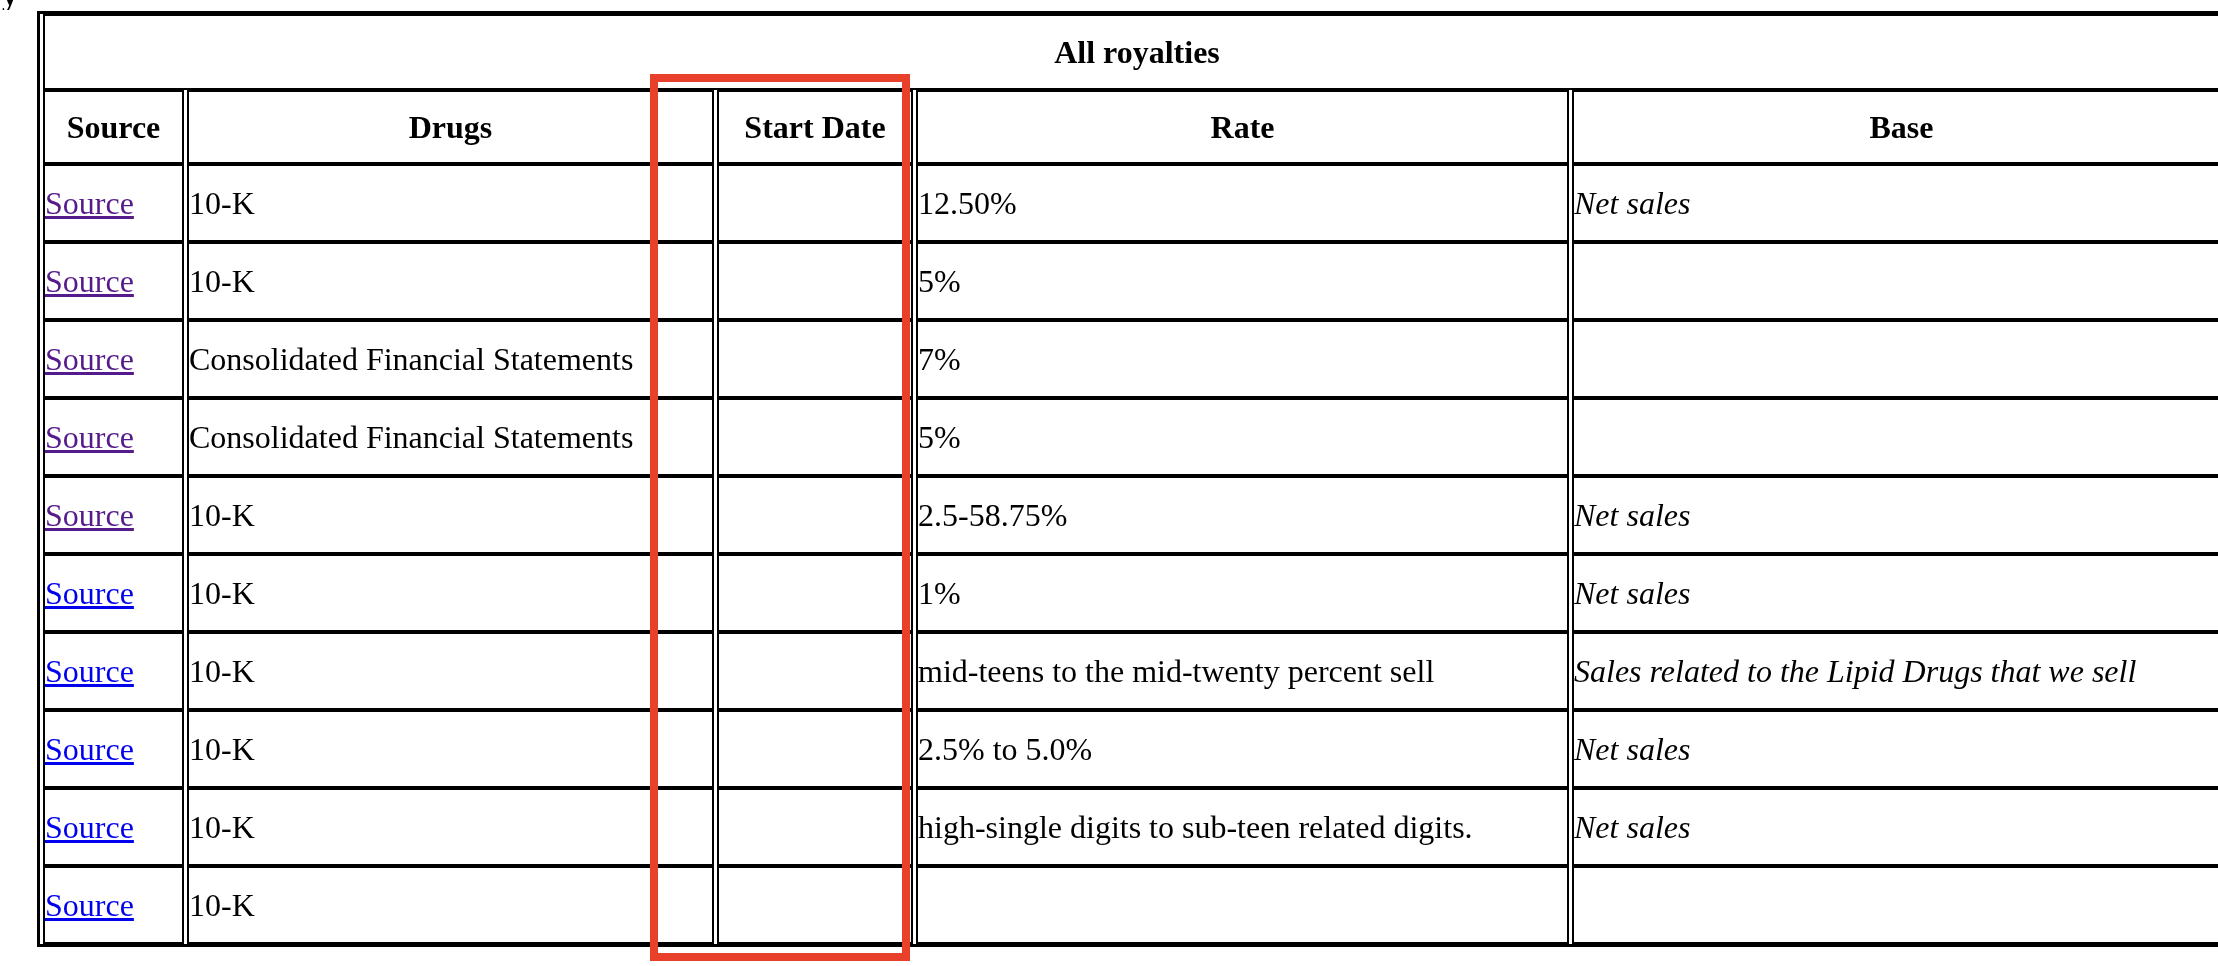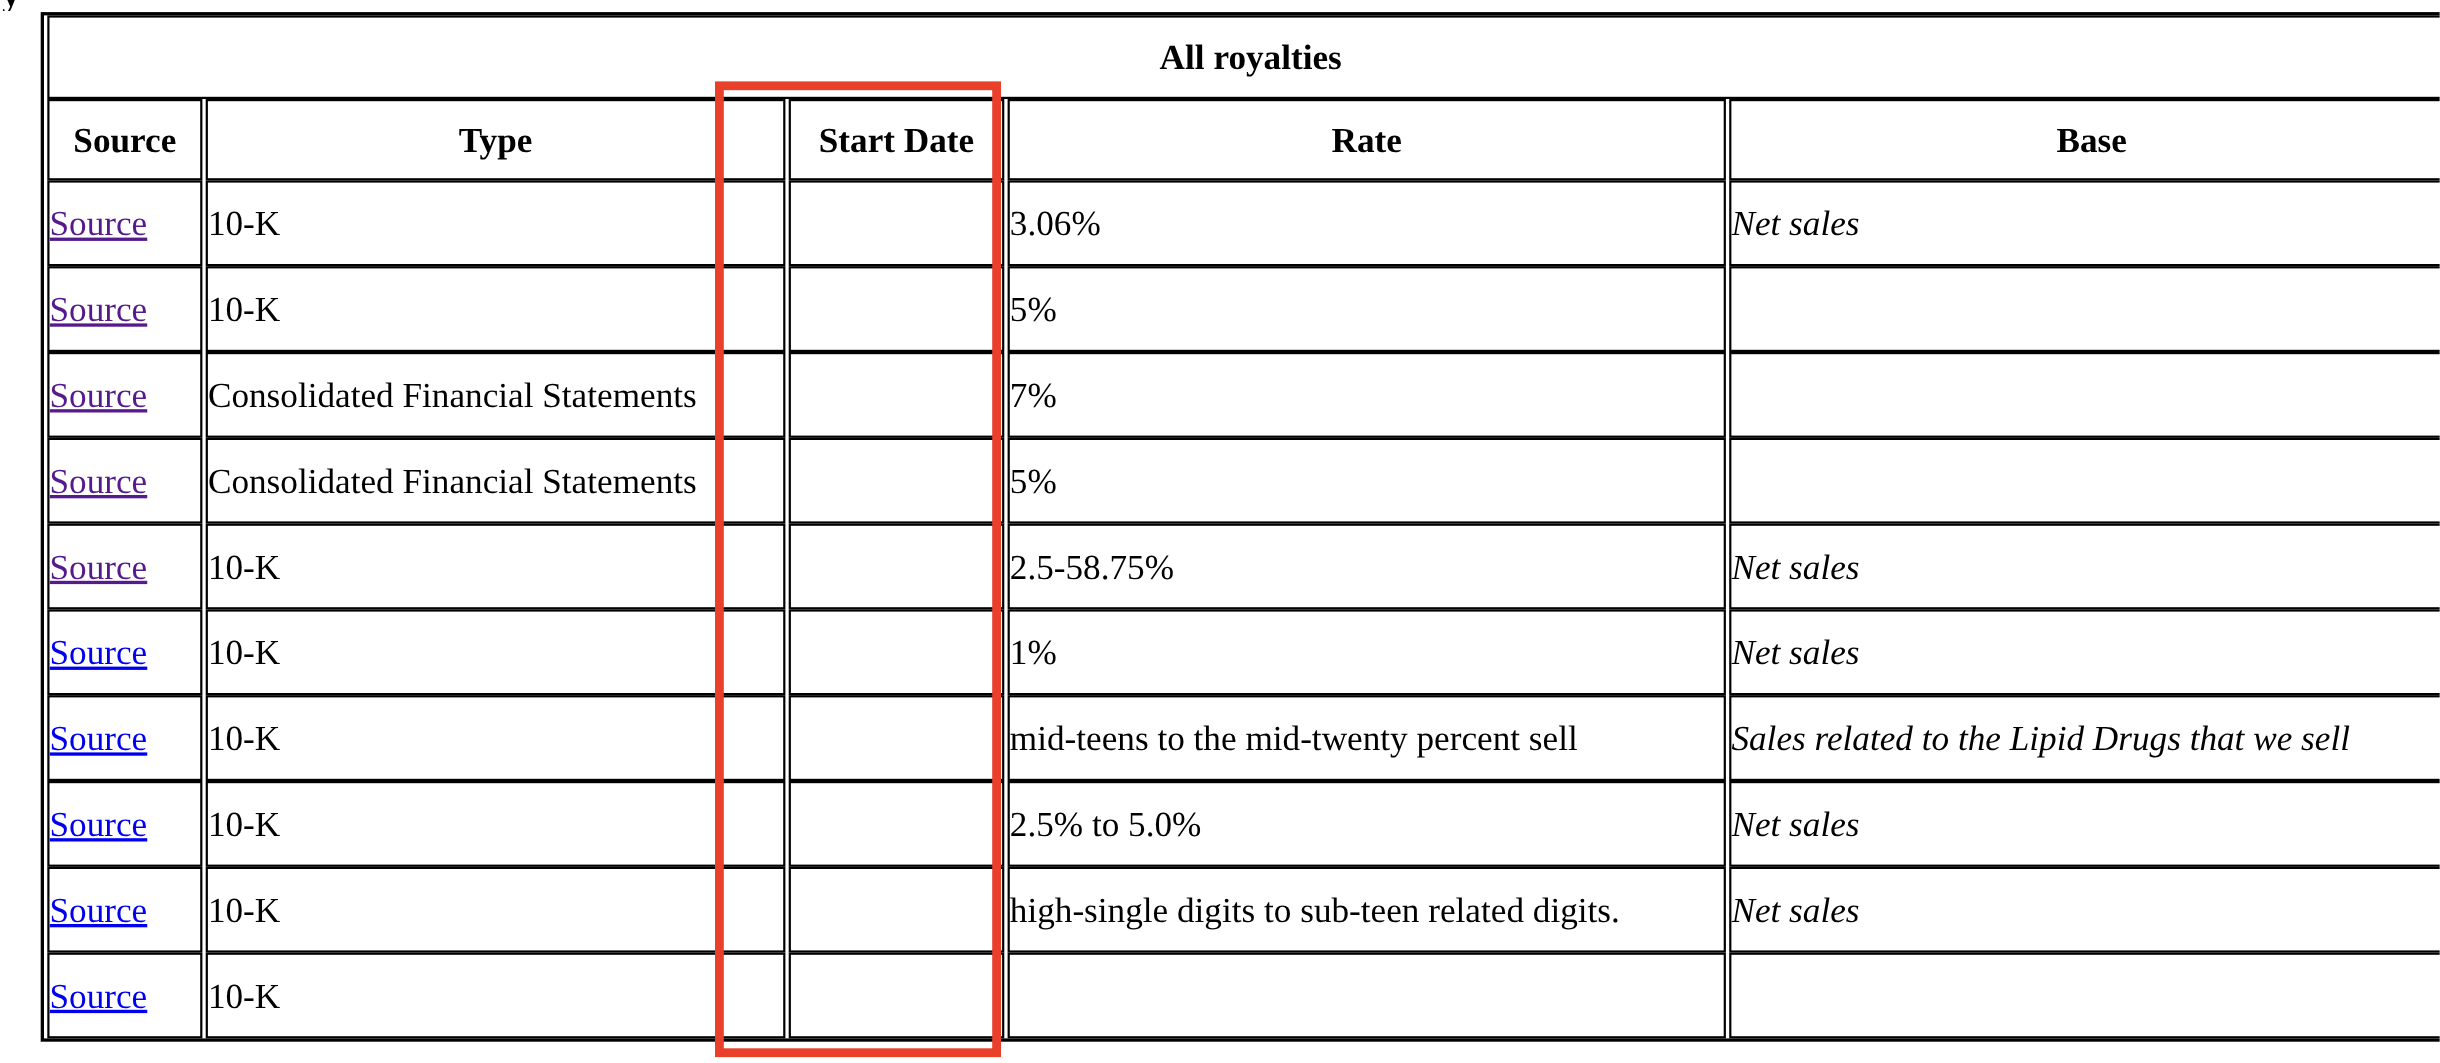--- a/index.html
+++ b/index.html
@@ -105,31 +105,31 @@
       <col style="width:196px">
       <col style="width:653px">
       <col style="width:659px">
     </colgroup>
     <tbody>
       <tr>
         <td class="title-cell" colspan="5">All royalties</td>
       </tr>
       <tr>
         <th>Source</th>
-        <th>Type</th>
+        <th>Drugs</th>
         <th>Start Date</th>
         <th>Rate</th>
         <th>Base</th>
       </tr>
 
       <tr>
         <td class="data c-source"><a class="src-link visited">Source</a></td>
         <td class="data c-type">10-K</td>
         <td class="data c-start"></td>
-        <td class="data c-rate">3.06%</td>
+        <td class="data c-rate">12.50%</td>
         <td class="data c-base">Net sales</td>
       </tr>
       <tr>
         <td class="data c-source"><a class="src-link visited">Source</a></td>
         <td class="data c-type">10-K</td>
         <td class="data c-start"></td>
         <td class="data c-rate">5%</td>
         <td class="data c-base"></td>
       </tr>
       <tr>

